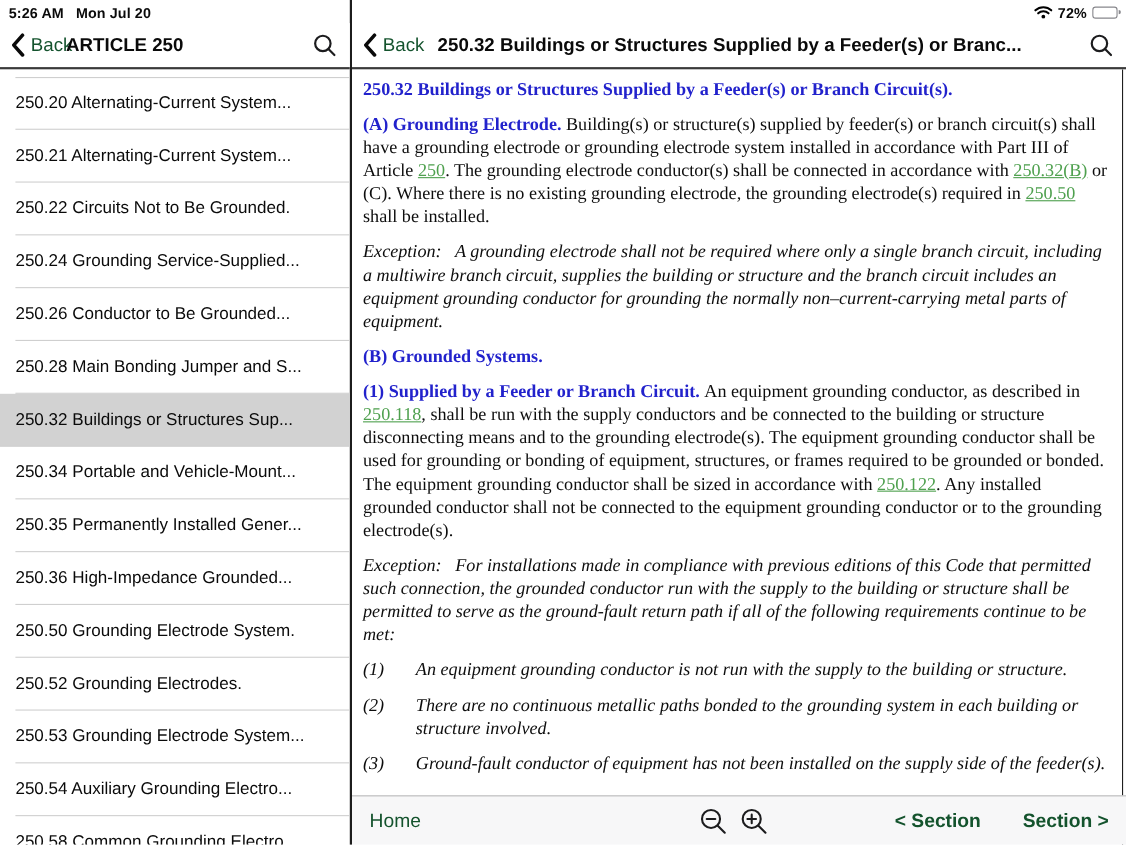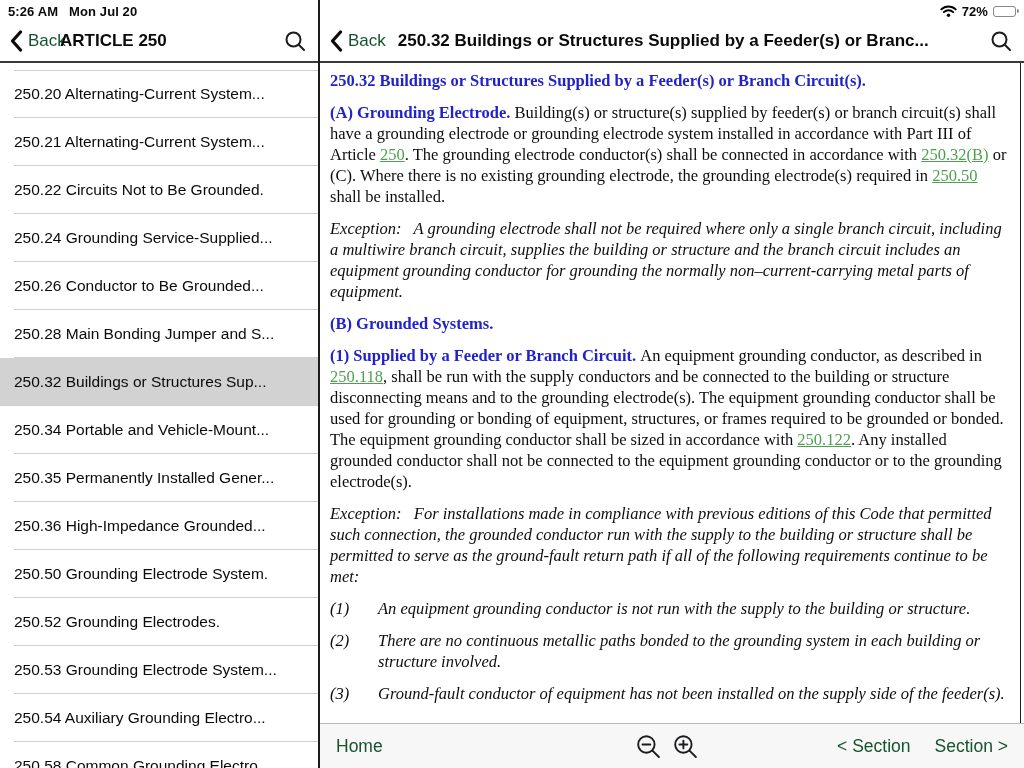--- a/index.html
+++ b/index.html
@@ -44,21 +44,21 @@
   .run-hb{color:var(--heading-blue,#2222cc);font-weight:700;}
   .block-exception,.run-i{font-style:italic;}
   .xref{color:var(--link-green,#4ea04e);text-decoration:underline;cursor:pointer;}
   .doc-list-item{display:flex;font-style:italic;margin:0 0 11px 0;}
   .doc-list-item .num{flex:0 0 48px;}
   
   .toolbar{position:absolute;left:0;right:0;bottom:0;height:45px;background:#f7f7f8;
     border-top:1px solid #b9b9b9;display:flex;align-items:center;padding:0 16px;z-index:3;box-sizing:border-box;}
   .toolbar button{background:none;border:none;font:inherit;font-size:17.5px;color:#14532d;cursor:pointer;padding:0;}
   .zoom-group{position:absolute;left:50%;transform:translateX(-58%);display:flex;gap:10px;align-items:center;}
-  .section-nav{margin-left:auto;display:flex;gap:24px;}
+  .section-nav{margin-left:auto;display:flex;gap:38px;font-weight:bold;}
   
   .battery{display:flex;align-items:center;}
   .battery .shell{width:23px;height:11px;border:1px solid #87878c;border-radius:3px;padding:1px;box-sizing:border-box;}
   .battery .fill{height:100%;background:#000;border-radius:1.5px;}
   .battery .cap{width:2px;height:4px;background:#87878c;border-radius:0 2px 2px 0;margin-left:1px;}
   svg{display:block;}
 </style>
 </head>
 <body>
 

